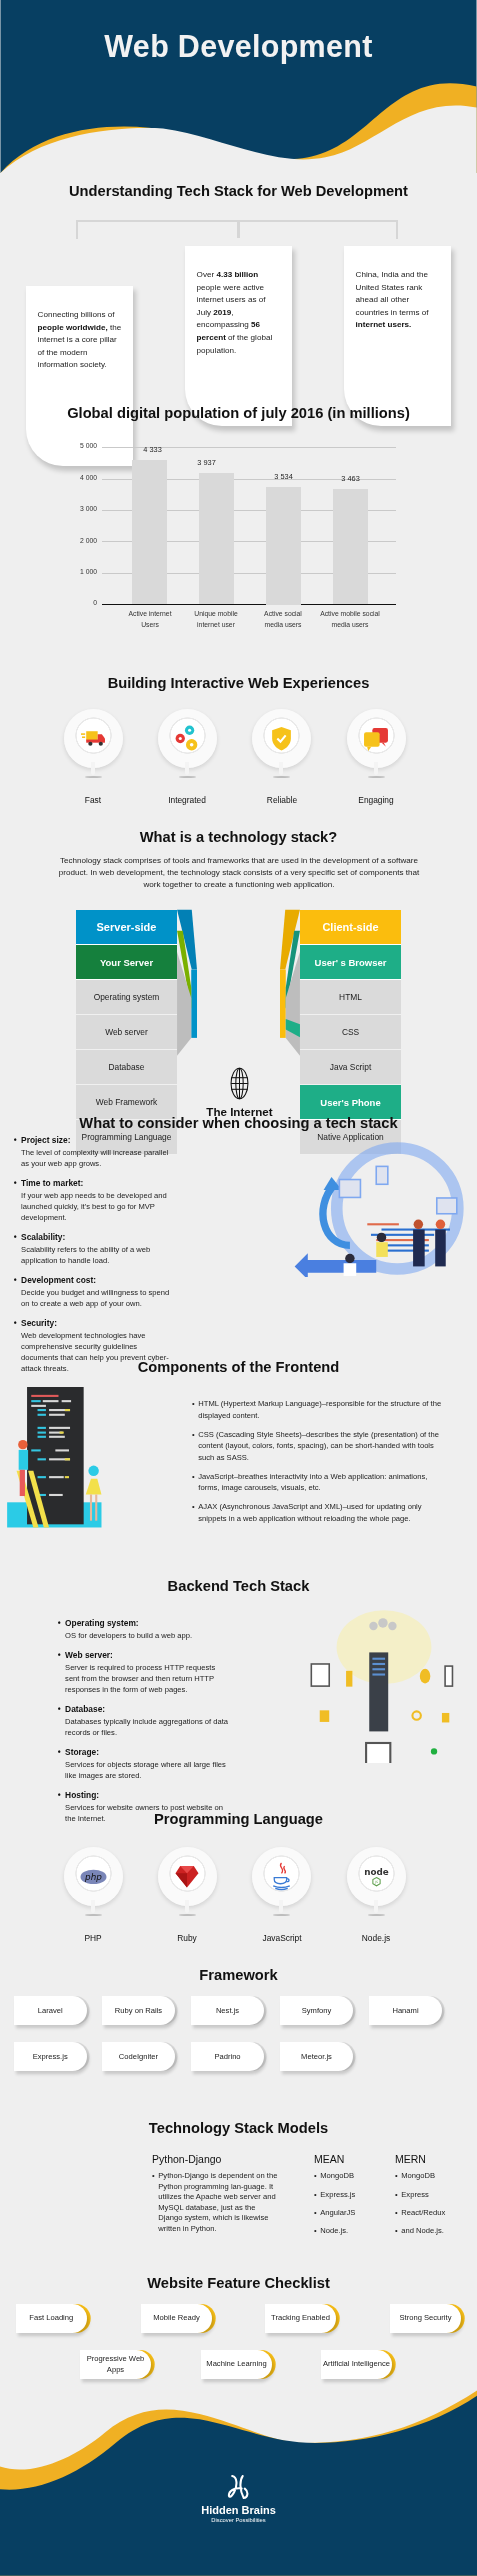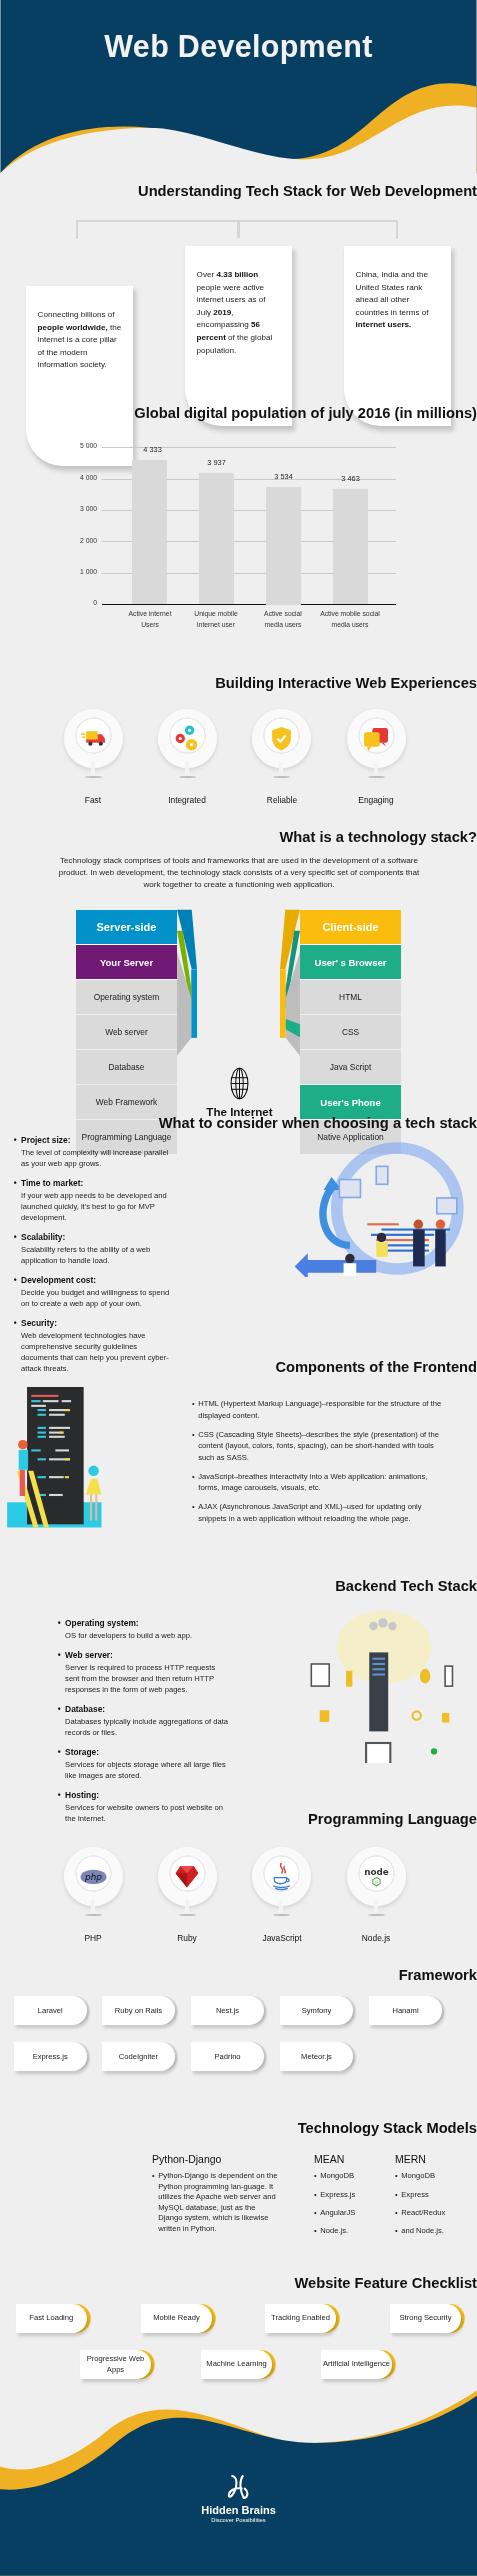--- a/index.html
+++ b/index.html
@@ -4,21 +4,21 @@
 <style>
   * { box-sizing: border-box; margin: 0; padding: 0; }
   body { width: 477px; background: #efefef; font-family: "Liberation Sans", sans-serif; color: #111; }
   .page { position: relative; width: 477px; height: 2576px; overflow: hidden; background: #efefef; }
 
   
   .hero { position: absolute; left: 0; top: 0; width: 477px; height: 173px; }
   .hero svg { position: absolute; left: 0; top: 0; }
   .hero-title { position: absolute; top: 29px; width: 477px; text-align: center; color: #f2f2f2; font-size: 30.5px; font-weight: bold; letter-spacing: 0.3px; }
 
-  .section-title { position: absolute; width: 477px; text-align: right; font-size: 14.7px; font-weight: bold; color: #111; }
+  .section-title { position: absolute; width: 477px; text-align: center; font-size: 14.7px; font-weight: bold; color: #111; }
 
   
   .connector { position: absolute; border: 2.6px solid #d6d6d6; border-bottom: none; }
   .connector-mid { position: absolute; width: 2.6px; background: #d6d6d6; }
   .info-card { position: absolute; width: 107px; height: 180px; background: #fff; border-bottom-left-radius: 37px; box-shadow: 2.1px 4.2px 5.3px rgba(0,0,0,0.18); padding: 23px 10.5px 0 11.6px; font-size: 8.1px; line-height: 12.6px; color: #222; }
   .info-card b { font-weight: bold; color: #111; }
   .gridline { position: absolute; left: 102px; width: 294px; height: 0.5px; background: #c9c9c9; }
   .axis-base { position: absolute; left: 102px; width: 294px; height: 1.1px; background: #111; }
   .ytick { position: absolute; width: 21px; text-align: right; left: 76px; font-size: 6.8px; color: #333; }
   .bar { position: absolute; width: 35px; background: #d9d9d9; }
@@ -114,21 +114,21 @@
       <div class="ytick" style="top:568px">1 000</div>
       <div class="axis-base" style="top:604px"></div>
       <div class="ytick" style="top:599px">0</div>
       <div class="bar" style="left:132px; top:460px; height:144px"></div>
       <div class="bar-label" style="left:126px; top:445px">4 333</div>
       <div class="xlabel" style="left:116px; top:609px">
         <div>Active internet</div>
         <div>Users</div>
       </div>
       <div class="bar" style="left:199px; top:473px; height:131px"></div>
-      <div class="bar-label" style="left:190px; top:458px">3 937</div>
+      <div class="bar-label" style="left:180px; top:458px">3 937</div>
       <div class="xlabel" style="left:182px; top:609px">
         <div>Unique mobile</div>
         <div>internet user</div>
       </div>
       <div class="bar" style="left:266px; top:487px; height:118px"></div>
       <div class="bar-label" style="left:257px; top:472px">3 534</div>
       <div class="xlabel" style="left:249px; top:609px">
         <div>Active social</div>
         <div>media users</div>
       </div>
@@ -215,21 +215,21 @@
     <rect x="533" y="1846" width="11" height="130" fill="#fbbd0d"></rect>
     <polygon points="571,1772 560,1772 544,1880 544,1920" fill="#16937a"></polygon>
     <polygon points="571,1812 544,1900 544,1976 571,2010" fill="#bdbdbd"></polygon>
     <polygon points="544,1940 571,1950 571,1975 544,1960" fill="#1eae87"></polygon>
   </svg>
 
   <div class="stack-col" style="left:76px; top:984px;">
   </div>
   <div id="server-stack" class="stack-col" style="left: 76px; top: 910px;">
       <div class="stack-row head" style="background:#0092c8">Server-side</div>
-      <div class="stack-row sub" style="background:#701a75">Your Server</div>
+      <div class="stack-row sub" style="background:#15803d">Your Server</div>
       <div class="stack-row">Operating system</div>
       <div class="stack-row">Web server</div>
       <div class="stack-row">Database</div>
       <div class="stack-row">Web Framework</div>
       <div class="stack-row">Programming Language</div>
     </div>
   <div id="client-stack" class="stack-col" style="left: 300px; top: 910px;">
       <div class="stack-row head" style="background:#fbbd0d">Client-side</div>
       <div class="stack-row sub" style="background:#1eae87">User' s Browser</div>
       <div class="stack-row">HTML</div>

